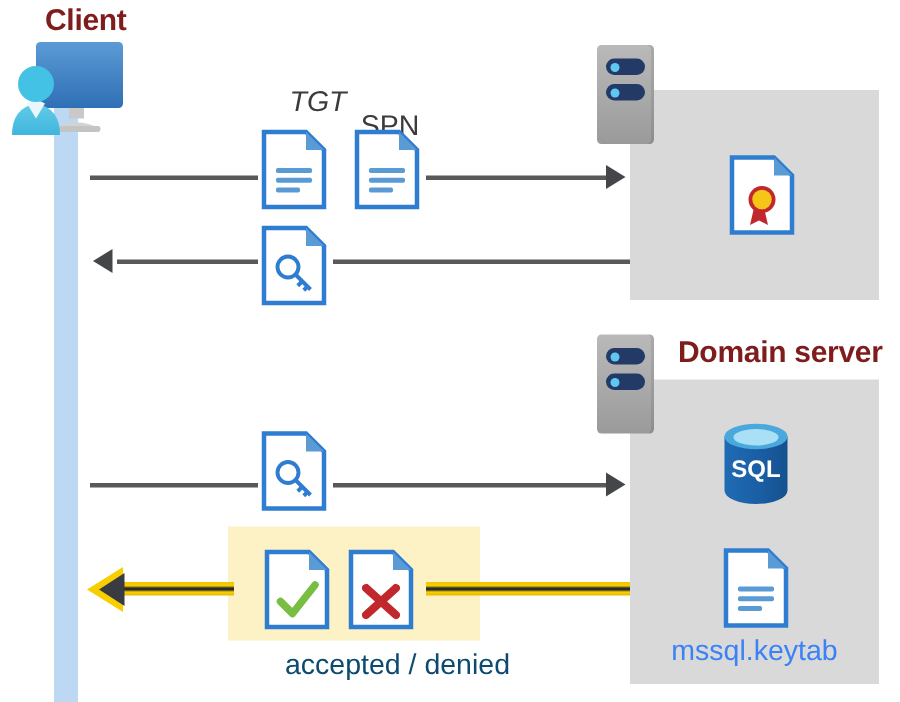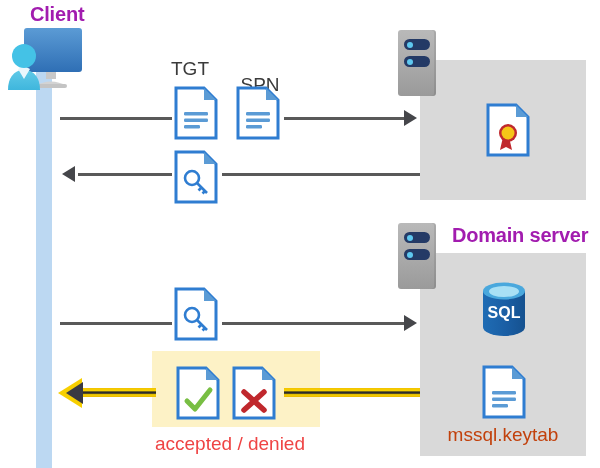--- a/index.html
+++ b/index.html
@@ -18,21 +18,21 @@
 
   
   #lifeline{
     left:36px; top:72px; width:16px; height:396px;
     background:#bcd8f2;
   }
 
   
   .title{
     font-weight:bold;
-    color:#a21caf;
+    color:#7f1d1d;
     font-size:20px;
     line-height:24px;
     letter-spacing:-0.2px;
   }
   #client-title{ left:30px; top:2px; }
   #dc-title{ left:452px; top:2px; width:146px; }
   #linux-title{ left:452px; top:223px; width:146px; }
 
   
   .panel{ background:#d9d9d9; }
@@ -72,30 +72,30 @@
   #doc-key2{ left:174px; top:287px; }
   #doc-accept{ left:176px; top:366px; }
   #doc-deny{ left:232px; top:366px; }
   #doc-cert{ left:486px; top:103px; width:44px; height:54px;}
   #doc-keytab{ left:482px; top:365px; width:44px; height:54px;}
 
   
   .doclabel{
     font-size:19px; color:#3b3b3b; line-height:22px;
   }
-  #label-tgt{ left:164px; top:58px; width:52px; text-align:center;}
+  #label-tgt{ left:179px; top:58px; width:52px; text-align:right;font-style:italic;}
   #label-spn{ left:232px; top:58px; width:56px; text-align:center;margin-top:16px;}
 
   #label-keytab{
     left:420px; top:424px; width:166px; text-align:center;
-    font-size:19px; color:#c2410c;
+    font-size:19px; color:#3b82f6;
   }
   #label-accdenied{
-    left:120px; top:433px; width:220px; text-align:center;
-    font-size:19px; color:#ef4444;
+    left:120px; top:433px; width:220px; text-align:right;
+    font-size:19px; color:#0c4a6e;
   }
 
   
   #sql-icon{ left:479px; top:281px; width:50px; height:56px;text-align:right;}
 
   
   #highlight{
     left:152px; top:351px; width:168px; height:76px;
     background:#fdf2c6;
   }

